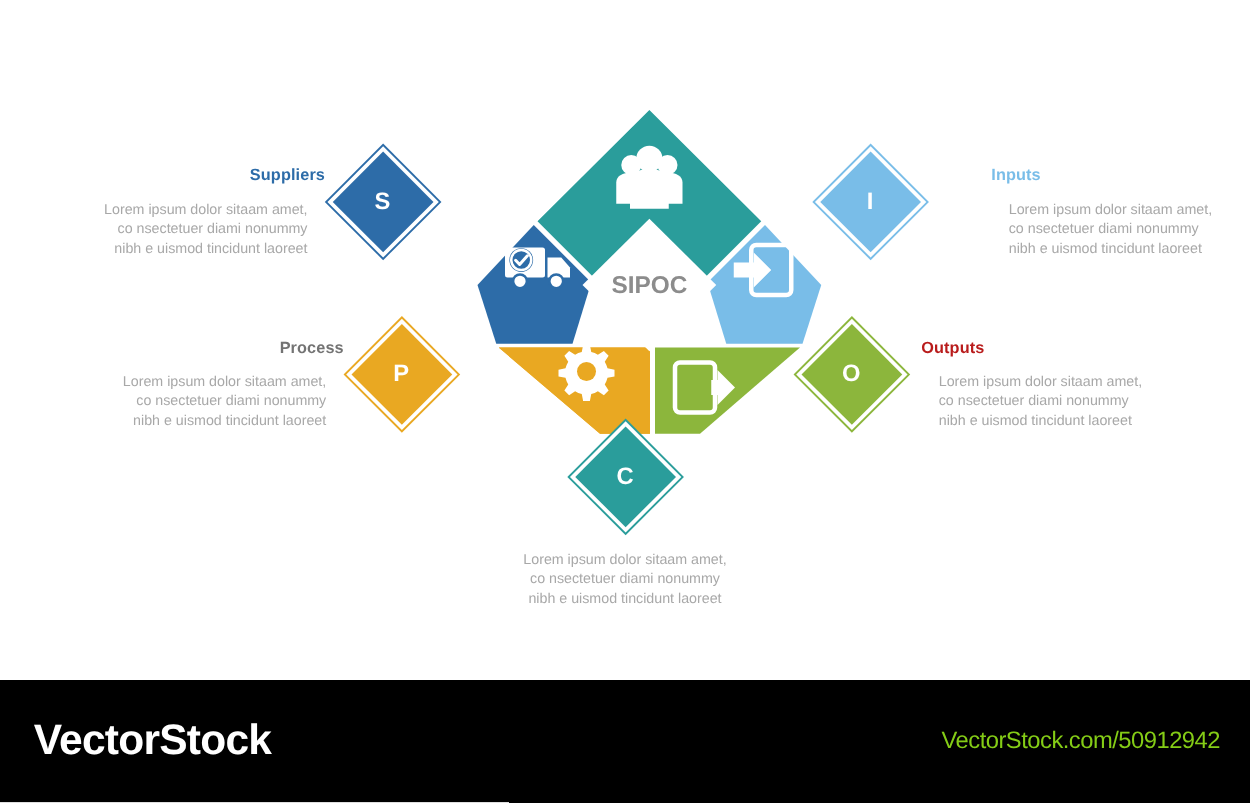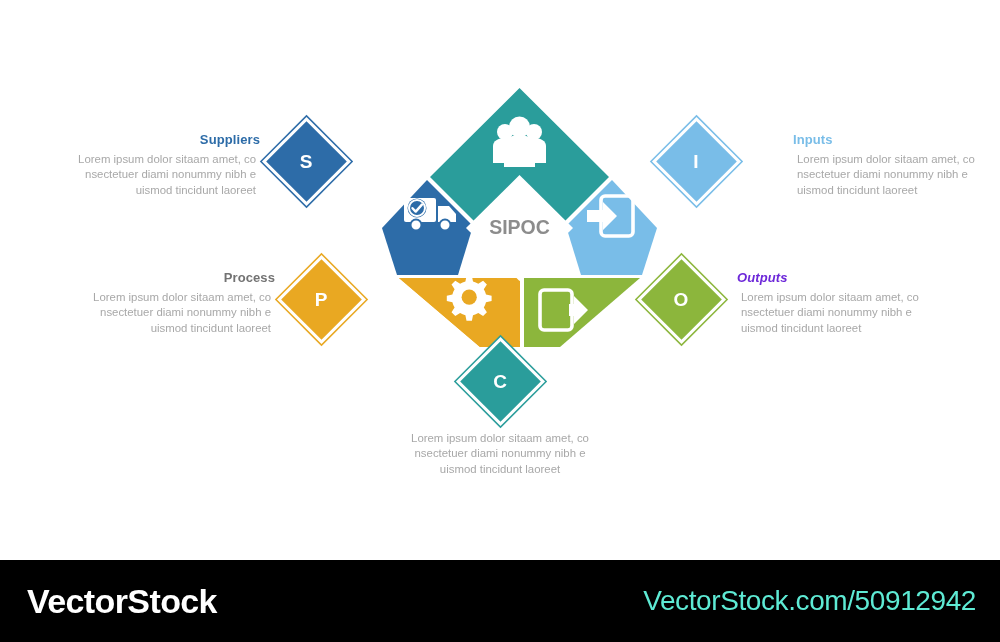--- a/index.html
+++ b/index.html
@@ -38,31 +38,31 @@
   .block .title {
     font-size: 13px;
     font-weight: bold;
     margin: 0 0 5px 0;
     letter-spacing: 0.1px;
   }
   .block .desc {
     font-size: 11.4px;
     line-height: 15.4px;
     color: #a8a8a8;
-    margin: 4px;
+    margin: 14px;
   }
   .align-right { text-align: right; }
   .align-left  { text-align: left; }
   .align-center{ text-align: center; }
 
   
   .c-suppliers { color: #2d6ca8; }
   .c-inputs    { color: #79bde8; }
   .c-process   { color: #737373; }
-  .c-outputs   { color: #6d28d9; font-style: italic; }
+  .c-outputs   { color: #b91c1c; }
   .c-customers { color: #2a9d9b; }
 
   
   .badge {
     position: absolute;
     width: 80px;
     height: 80px;
   }
   .badge .dm {
     position: absolute;
@@ -99,40 +99,40 @@
   .b-outputs .dm { background: #8cb63c; }
   .b-customers { color: #2a9d9b; }
   .b-customers .dm { background: #2a9d9b; }
 
   
   #watermark {
     position: absolute;
     left: 0;
     bottom: 0;
     width: 1000px;
-    height: 82px;
+    height: 98px;
     background: #000000;
   }
   #watermark .wm-left {
     position: absolute;
     left: 27px;
     top: 50%;
     transform: translateY(-50%);
     color: #ffffff;
     font-size: 34px;
     font-weight: bold;
     letter-spacing: -0.6px;
   }
   #watermark .wm-right {
     position: absolute;
     right: 24px;
     top: 50%;
     transform: translateY(-50%);
-    color: #5eead4;
-    font-size: 28px;
+    color: #84cc16;
+    font-size: 19px;
     letter-spacing: -0.4px;
   }
 </style>
 </head>
 <body>
 
 <div id="canvas">
 
   <div id="diagram">
     <svg width="295" height="300" viewBox="0 0 295 300">

